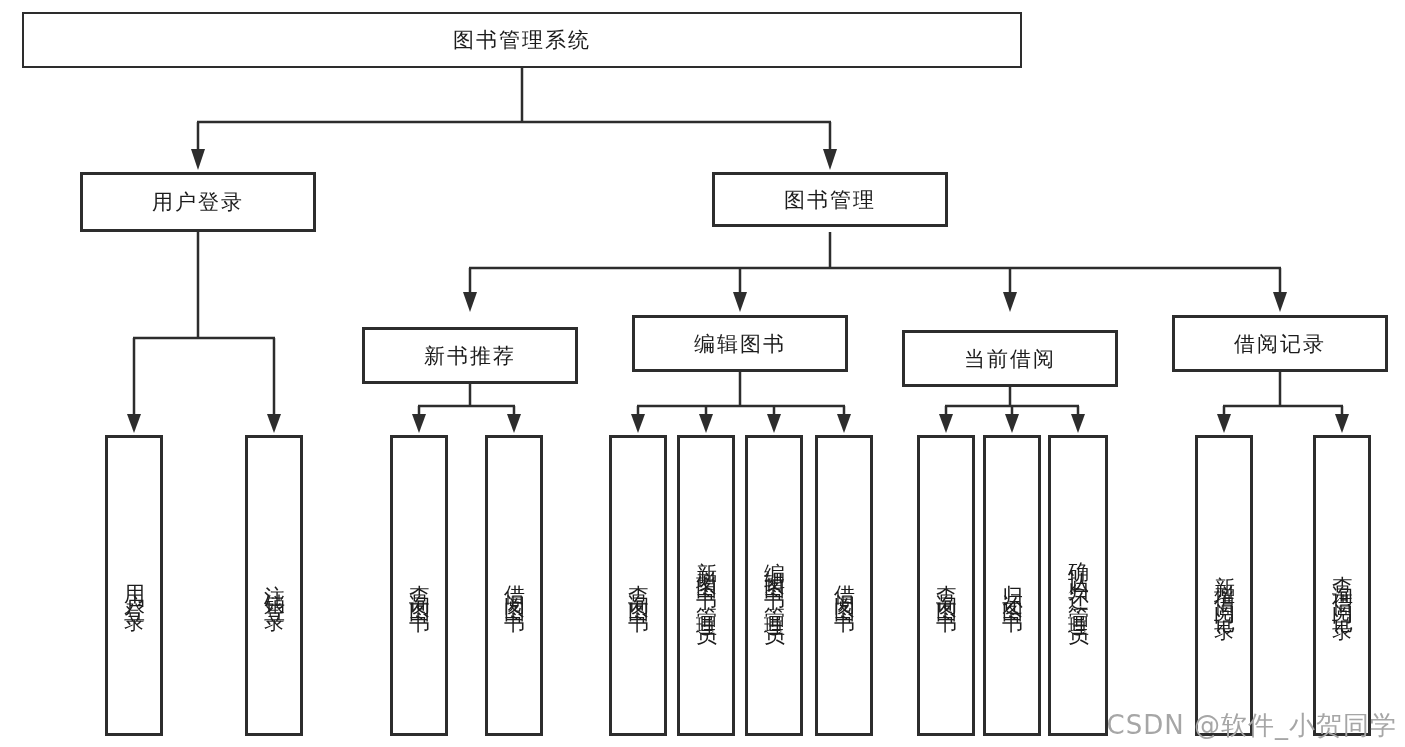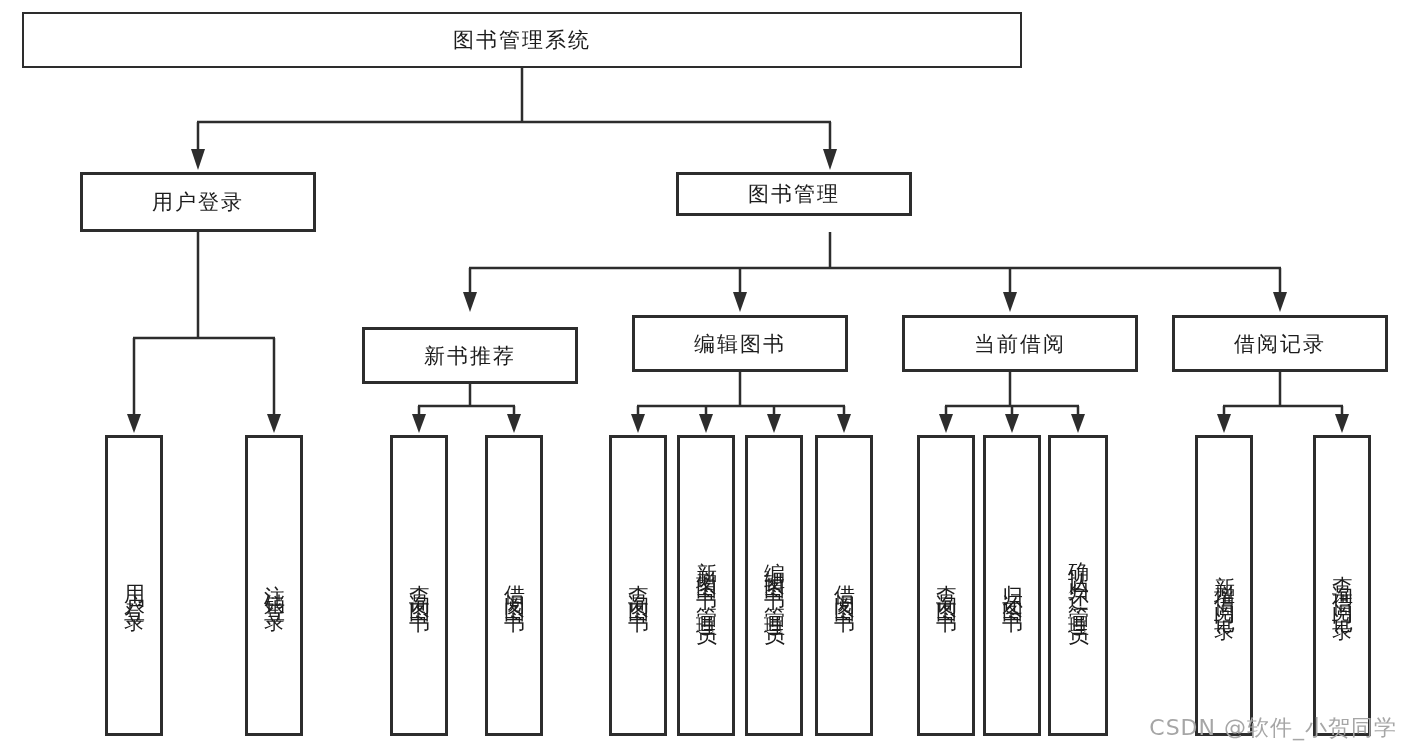--- a/index.html
+++ b/index.html
@@ -23,21 +23,21 @@
   .leaf{
     position:absolute;box-sizing:border-box;background:var(--box-background);
     border:3px solid var(--line);display:flex;align-items:center;justify-content:center;
     width:58px;height:301px;top:435px;
   }
   .leaf span{
     writing-mode:vertical-rl;text-orientation:mixed;
     font-size:21px;letter-spacing:9px;line-height:1;
   }
   .watermark{
-    position:absolute;right:8px;bottom:4px;font-size:22px;
+    position:absolute;right:8px;bottom:4px;font-size:26px;
     color:var(--watermark);letter-spacing:1px;z-index:5;
   }
 </style>
 </head>
 <body>
 
 <div class="stage">
 
   <svg class="connectors" viewBox="0 0 1405 747" fill="none" stroke="currentColor" stroke-width="2.5">
 
@@ -71,25 +71,25 @@
     <polygon points="1071,414 1085,414 1078,433" fill="currentColor" stroke="none"></polygon>
 
     <path d="M1280 372 V407 M1223 406 H1343 M1224 406 V416 M1342 406 V416"></path>
     <polygon points="1217,414 1231,414 1224,433" fill="currentColor" stroke="none"></polygon>
     <polygon points="1335,414 1349,414 1342,433" fill="currentColor" stroke="none"></polygon>
   </svg>
 
   <div class="box root" style="left:22px;top:12px;width:1000px;height:56px">图书管理系统</div>
 
   <div class="box" style="left:80px;top:172px;width:236px;height:60px">用户登录</div>
-  <div class="box" style="left:676px;top:172px;width:236px;height:44px">图书管理</div>
+  <div class="box" style="left:712px;top:172px;width:236px;height:55px">图书管理</div>
 
   <div class="box" style="left:362px;top:327px;width:216px;height:57px">新书推荐</div>
   <div class="box" style="left:632px;top:315px;width:216px;height:57px">编辑图书</div>
-  <div class="box" style="left:902px;top:315px;width:236px;height:57px">当前借阅</div>
+  <div class="box" style="left:902px;top:330px;width:216px;height:57px">当前借阅</div>
   <div class="box" style="left:1172px;top:315px;width:216px;height:57px">借阅记录</div>
 
   <div class="leaf" style="left:105px">
     <span>用户登录</span>
   </div>
   <div class="leaf" style="left:245px">
     <span>注销登录</span>
   </div>
 
   <div class="leaf" style="left:390px">

